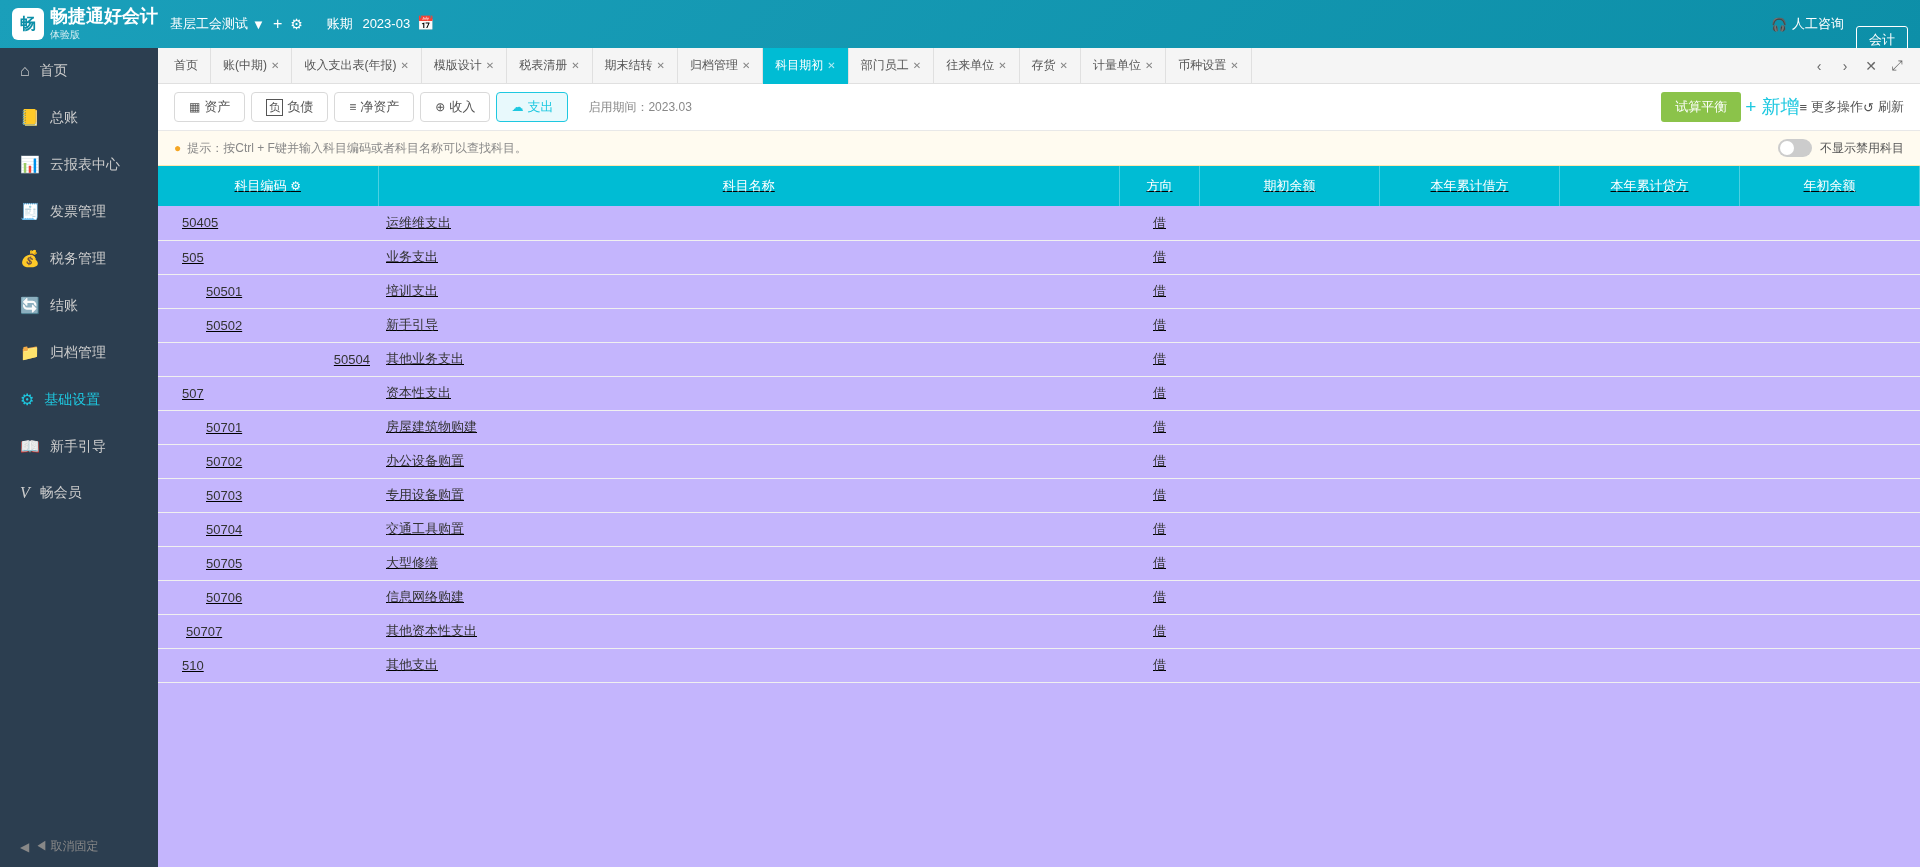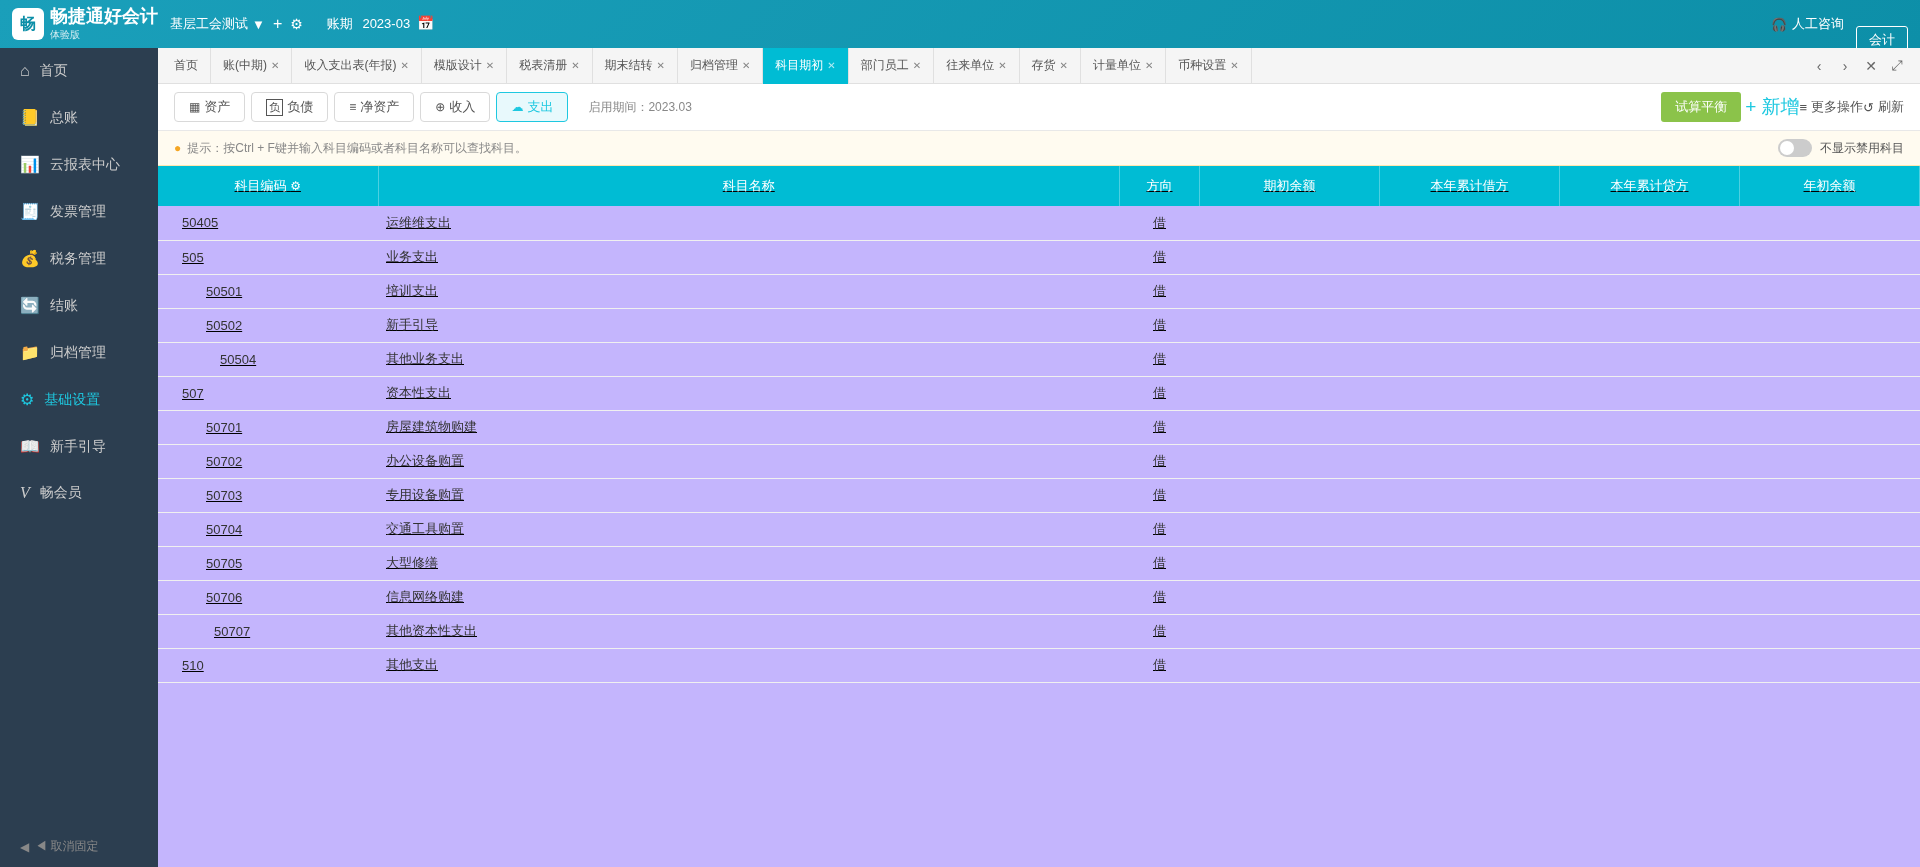--- a/index.html
+++ b/index.html
@@ -570,21 +570,21 @@
             <tr>
     <td style="text-align:left;padding-left:48px;">50502</td>
     <td style="text-align:left;">新手引导</td>
     <td style="text-align:center;">借</td>
     <td></td>
     <td></td>
     <td></td>
     <td></td>
   </tr>
             <tr>
-    <td style="text-align:left;padding-left:62px;">50504</td>
+    <td style="text-align:right;padding-left:62px;">50504</td>
     <td style="text-align:left;">其他业务支出</td>
     <td style="text-align:center;">借</td>
     <td></td>
     <td></td>
     <td></td>
     <td></td>
   </tr>
             <tr>
     <td style="text-align:left;padding-left:24px;">507</td>
     <td style="text-align:left;">资本性支出</td>
@@ -642,21 +642,21 @@
             <tr>
     <td style="text-align:left;padding-left:48px;">50706</td>
     <td style="text-align:left;">信息网络购建</td>
     <td style="text-align:center;">借</td>
     <td></td>
     <td></td>
     <td></td>
     <td></td>
   </tr>
             <tr>
-    <td style="text-align:left;padding-left:56px;">50707</td>
+    <td style="text-align:left;padding-left:28px;">50707</td>
     <td style="text-align:left;">其他资本性支出</td>
     <td style="text-align:center;">借</td>
     <td></td>
     <td></td>
     <td></td>
     <td></td>
   </tr>
             <tr>
     <td style="text-align:left;padding-left:24px;">510</td>
     <td style="text-align:left;">其他支出</td>

